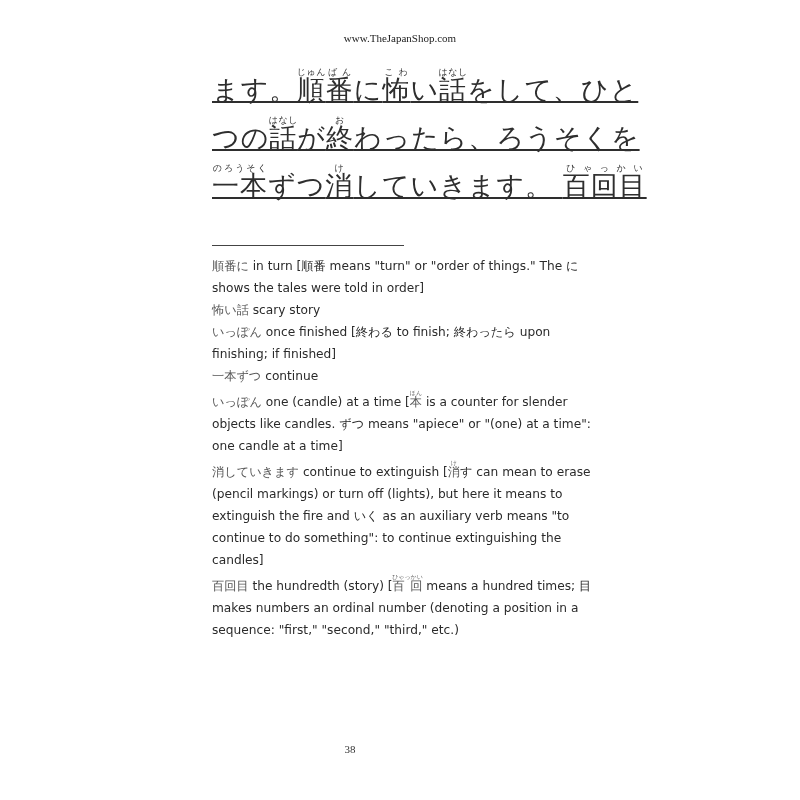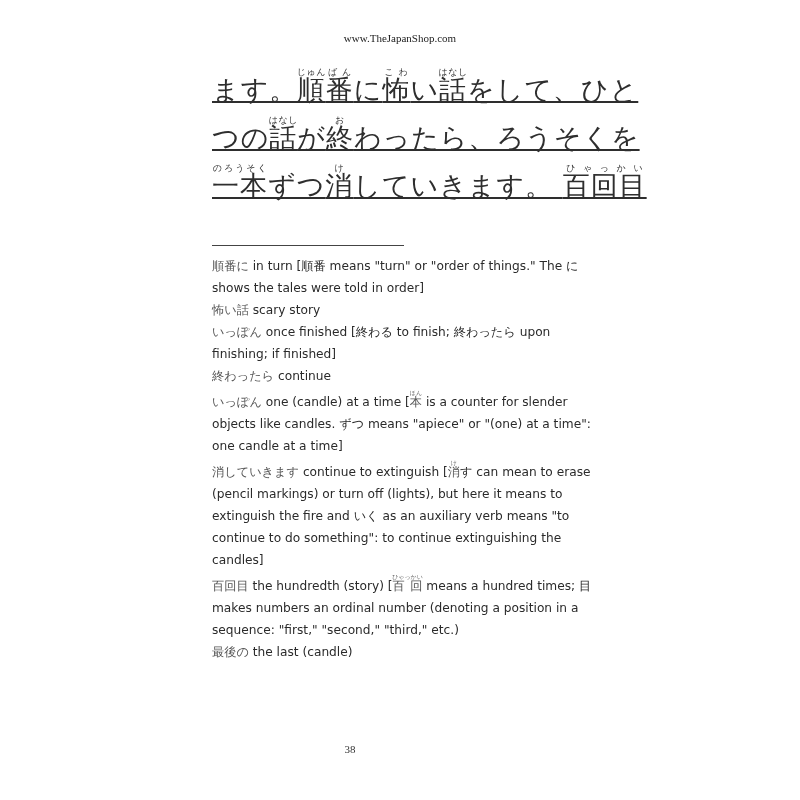--- a/index.html
+++ b/index.html
@@ -119,22 +119,21 @@
       <ruby><span>一本</span><rt>のろうそく</rt></ruby><span>ずつ</span><ruby><span>消</span><rt>け</rt></ruby><span style="white-space:pre">していきます。 </span><ruby><span>百回目</span><rt>ひゃっかい</rt></ruby>
     </div>
   </div>
 
   <div class="separator"></div>
 
   <div class="glossary">
     <p class="gloss-entry"><span class="jp">順番に</span><span> in turn [順番 means "turn" or "order of things." The に shows the tales were told in order]</span></p>
     <p class="gloss-entry"><span class="jp">怖い話</span><span> scary story</span></p>
     <p class="gloss-entry"><span class="jp">いっぽん</span><span> once finished [終わる to finish; 終わったら upon finishing; if finished]</span></p>
-    <p class="gloss-entry"><span class="jp">終わったら</span><span> continue</span></p>
+    <p class="gloss-entry"><span class="jp">一本ずつ</span><span> continue</span></p>
     <p class="gloss-entry spaced"><span class="jp">いっぽん</span><span> one (candle) at a time [</span><ruby><span class="jp">本</span><rt>ほん</rt></ruby><span> is a counter for slender objects like candles. ずつ means "apiece" or "(one) at a time": one candle at a time]</span></p>
     <p class="gloss-entry spaced"><span class="jp">消していきます</span><span> continue to extinguish [</span><ruby><span class="jp">消</span><rt>け</rt></ruby><span>す can mean to erase (pencil markings) or turn off (lights), but here it means to extinguish the fire and いく as an auxiliary verb means "to continue to do something": to continue extinguishing the candles]</span></p>
     <p class="gloss-entry spaced"><span class="jp">百回目</span><span> the hundredth (story) [</span><ruby><span class="jp">百 回</span><rt>ひゃっかい</rt></ruby><span> means a hundred times; 目 makes numbers an ordinal number (denoting a position in a sequence: "first," "second," "third," etc.)</span></p>
-    <p class="gloss-entry"><span class="jp">最後の</span><span> the last (candle)</span></p>
   </div>
 
   <div class="page-number">38</div>
 
 </div>
 
 </body></html>

